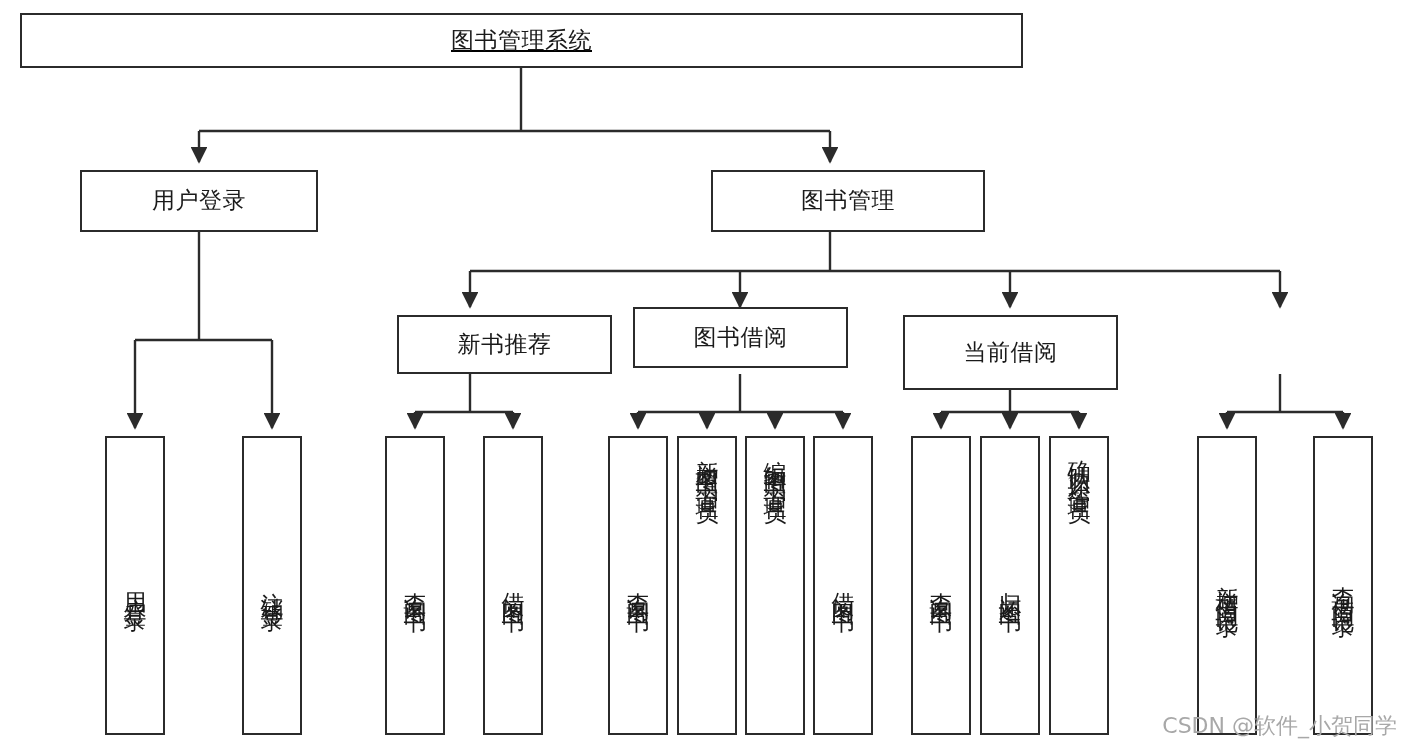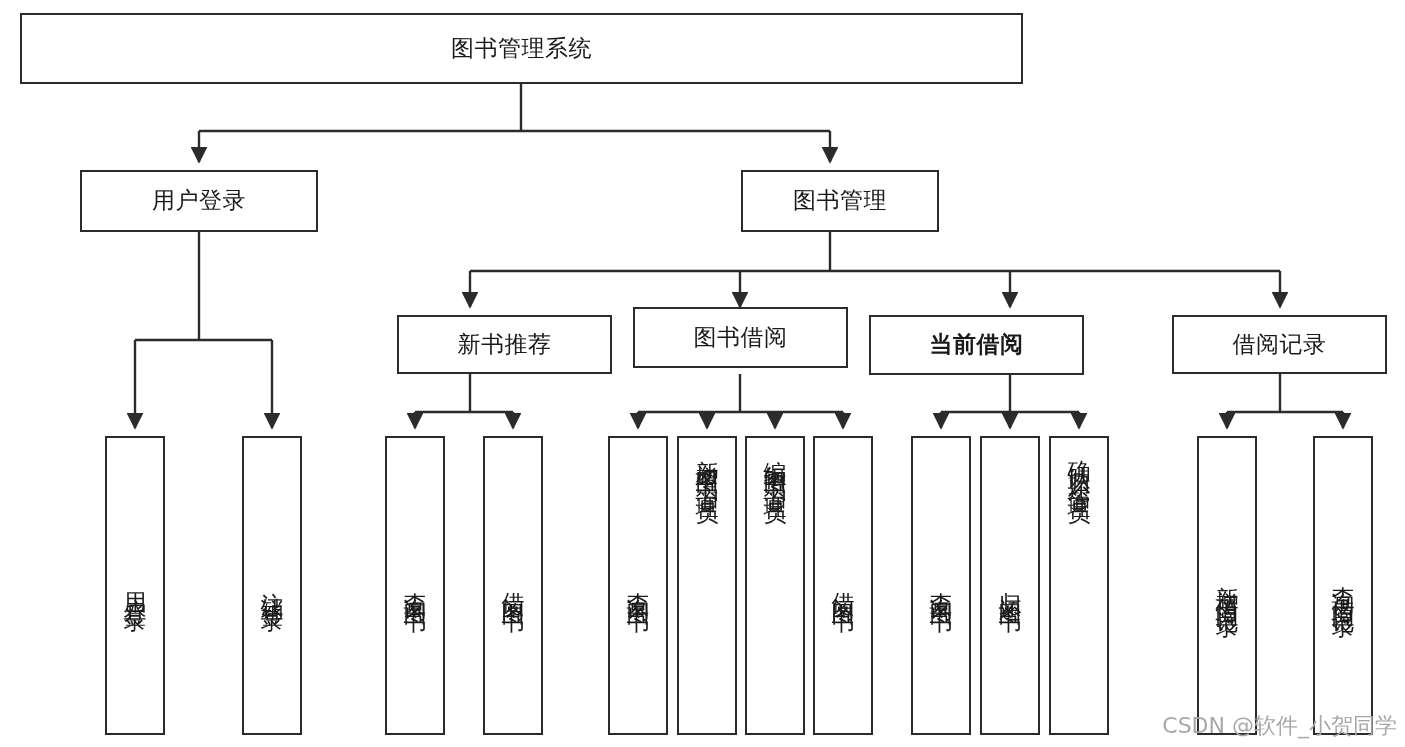--- a/index.html
+++ b/index.html
@@ -134,47 +134,44 @@
       <path d="M 1010 412 L 1010 428" marker-end="url(#arrow)"></path>
       <path d="M 1079 412 L 1079 428" marker-end="url(#arrow)"></path>
 
       <path d="M 1280 374 L 1280 412"></path>
       <path d="M 1227 412 L 1343 412"></path>
       <path d="M 1227 412 L 1227 428" marker-end="url(#arrow)"></path>
       <path d="M 1343 412 L 1343 428" marker-end="url(#arrow)"></path>
     </g>
   </svg>
 
-  <div class="node root horiz" style="left:20px; top:13px; width:1003px; height:71px;">
+  <div class="node root horiz" style="left:20px; top:13px; width:1003px; height:55px;text-decoration:underline;">
     <span class="node-label">图书管理系统</span>
   </div>
 
   <div class="node horiz" style="left:80px; top:170px; width:238px; height:62px;">
     <span class="node-label">用户登录</span>
   </div>
 
-  <div class="node horiz" style="left:741px; top:170px; width:198px; height:62px;">
+  <div class="node horiz" style="left:711px; top:170px; width:274px; height:62px;">
     <span class="node-label">图书管理</span>
   </div>
 
   <div class="node horiz" style="left:363px; top:315px; width:215px; height:59px;margin-left:34px;">
     <span class="node-label">新书推荐</span>
   </div>
 
   <div class="node horiz" style="left:633px; top:307px; width:215px; height:61px;">
     <span class="node-label">图书借阅</span>
   </div>
 
-  <div class="node horiz" style="left:869px; top:315px; width:215px; height:60px;font-weight:bold;">
+  <div class="node horiz" style="left:903px; top:315px; width:215px; height:75px;">
     <span class="node-label">当前借阅</span>
   </div>
 
-  <div class="node horiz" style="left:1172px; top:315px; width:215px; height:59px;">
-    <span class="node-label">借阅记录</span>
-  </div>
 
   <div class="node vert center-v" style="left:105px; top:436px; width:60px; height:299px;">
     <span class="node-label">用户登录</span>
   </div>
 
   <div class="node vert center-v" style="left:242px; top:436px; width:60px; height:299px;">
     <span class="node-label">注销登录</span>
   </div>
 
   <div class="node vert center-v" style="left:385px; top:436px; width:60px; height:299px;">

